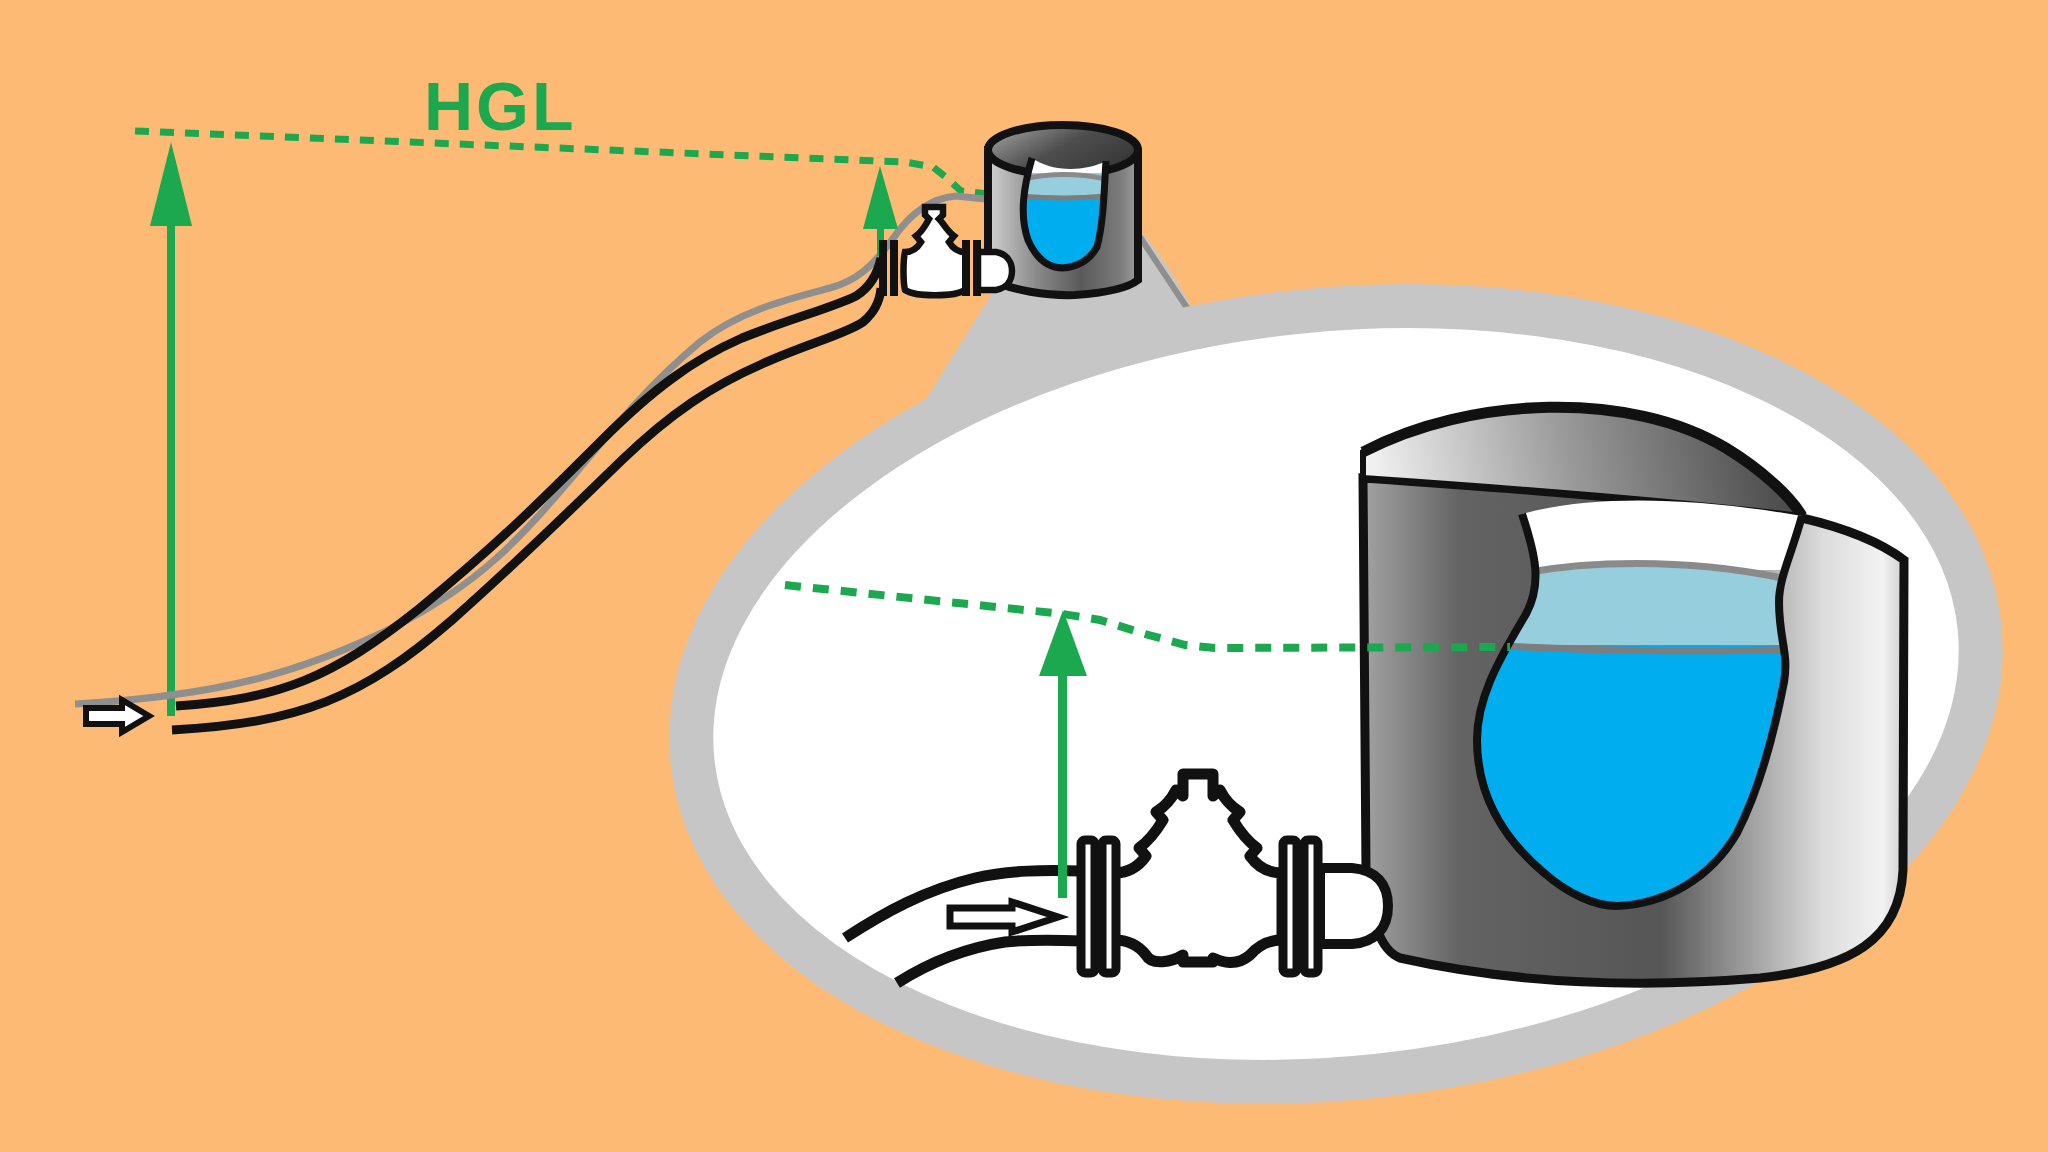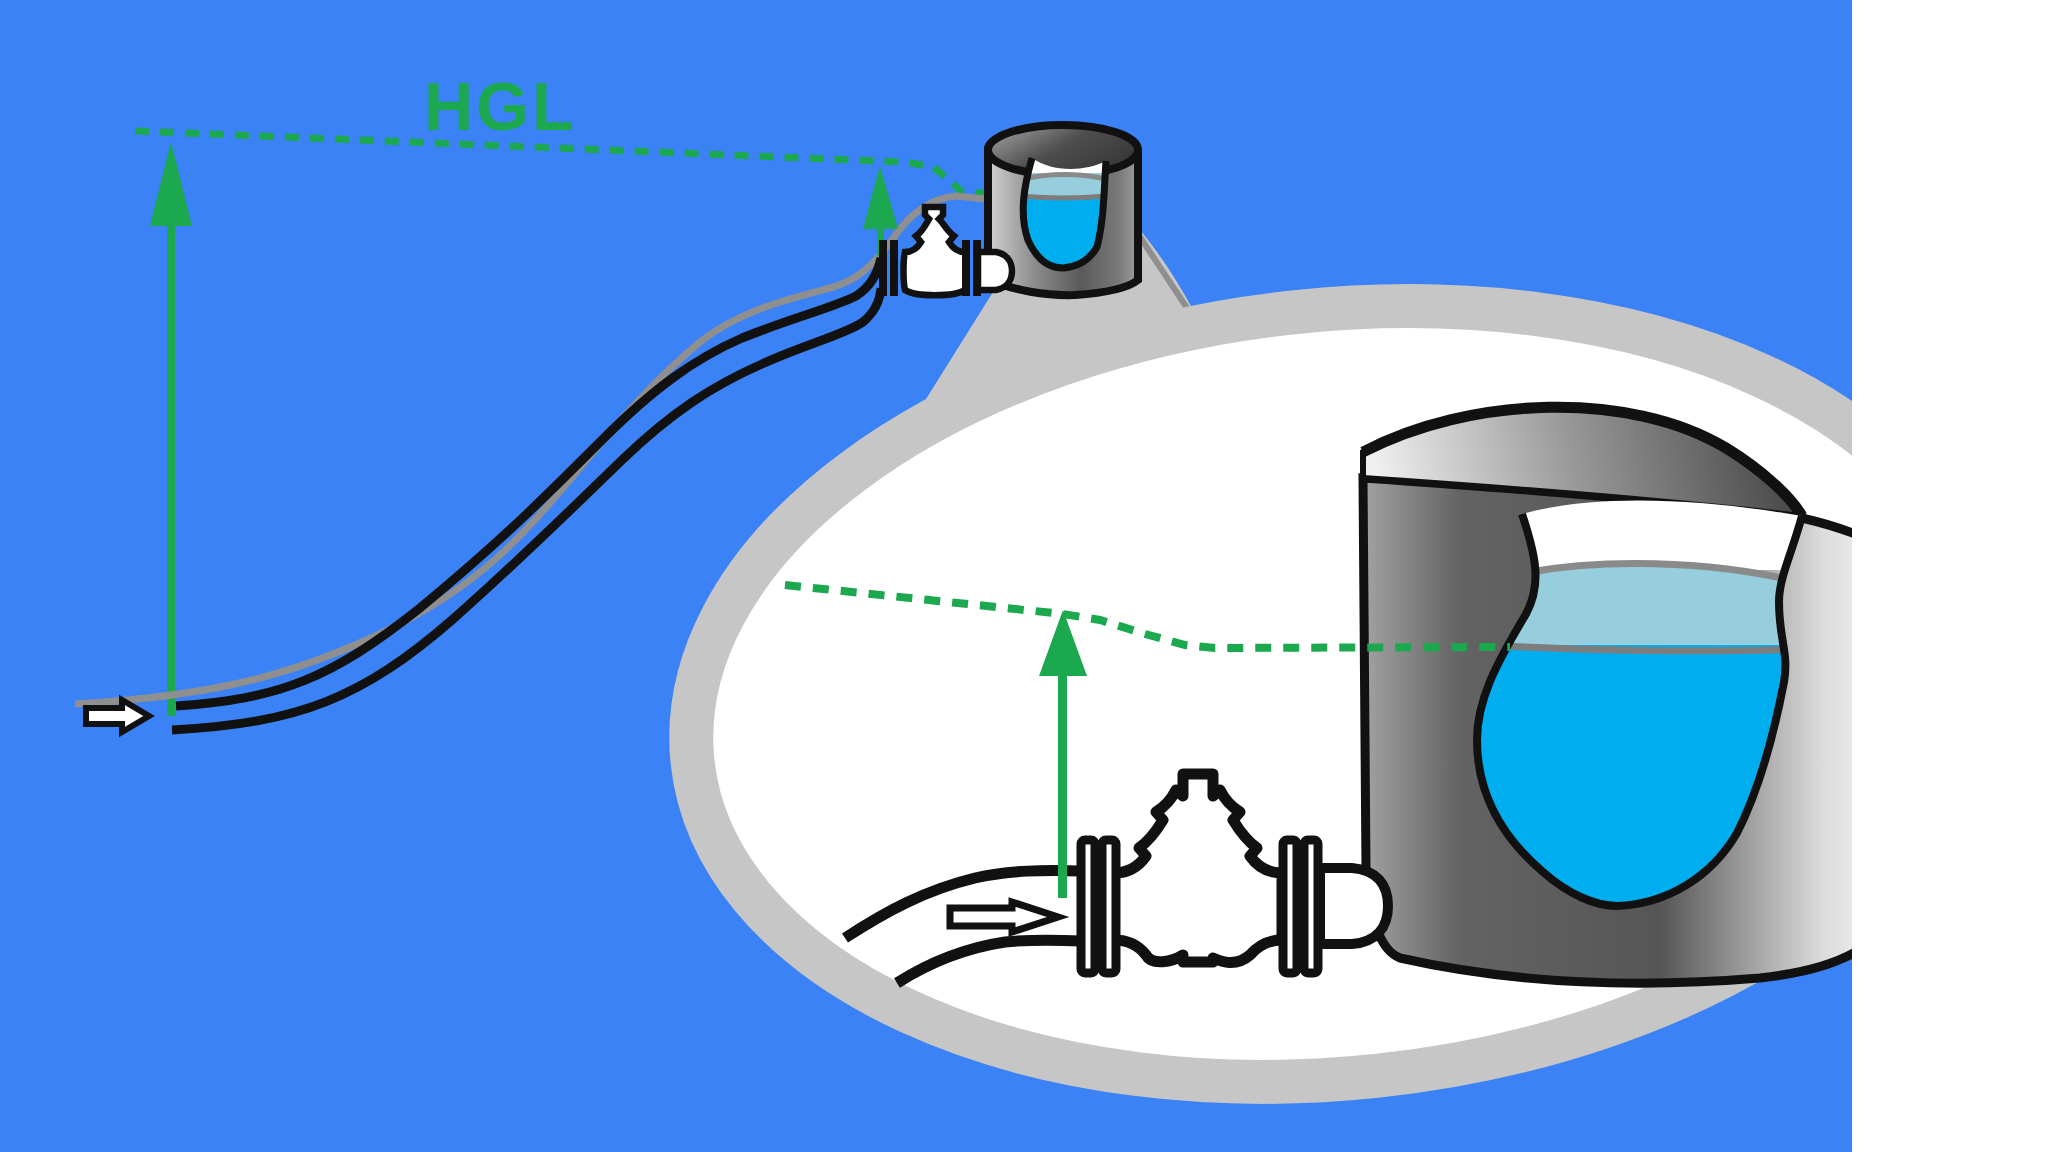--- a/index.html
+++ b/index.html
@@ -1,16 +1,16 @@
 <!DOCTYPE html>
 <html><head>
 <meta charset="utf-8">
 <style>
   html,body{margin:0;padding:0;background:#ffffff;}
-  .stage{position:relative;width:1852px;height:1152px;background:#3b82f6;overflow:hidden;
+  .stage{position:relative;width:2048px;height:1152px;background:#fdba74;overflow:hidden;
          font-family:"Liberation Sans", sans-serif;}
   svg{position:absolute;left:0;top:0;}
   .hgl-label{font-family:"Liberation Sans", sans-serif;font-weight:bold;font-size:68px;letter-spacing:3px;}
 </style>
 </head>
 <body>
 
 <div class="stage">
 <svg width="2048" height="1152" viewBox="0 0 2048 1152">
   <defs>

